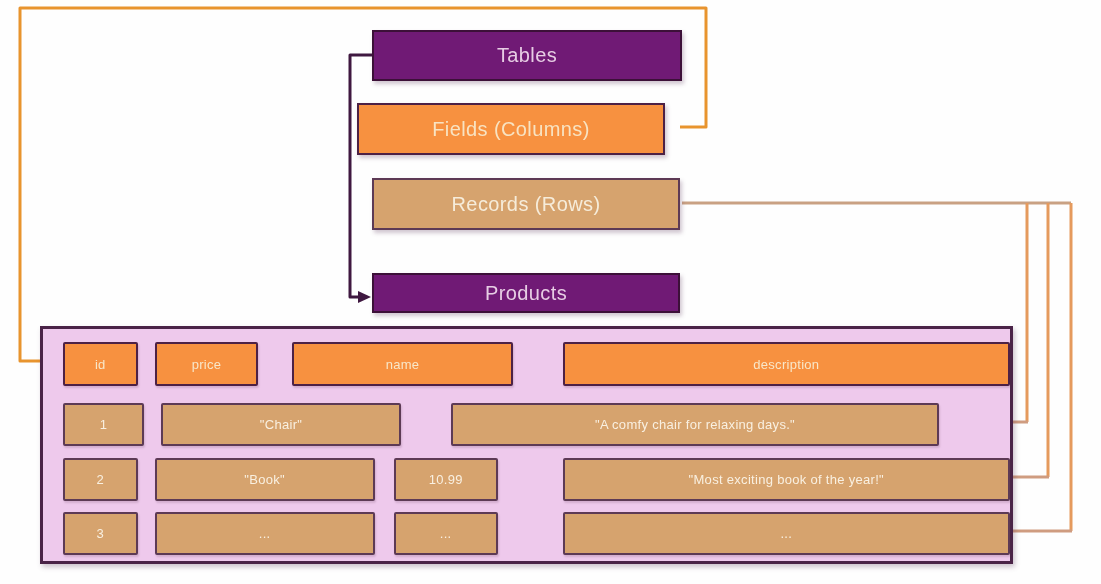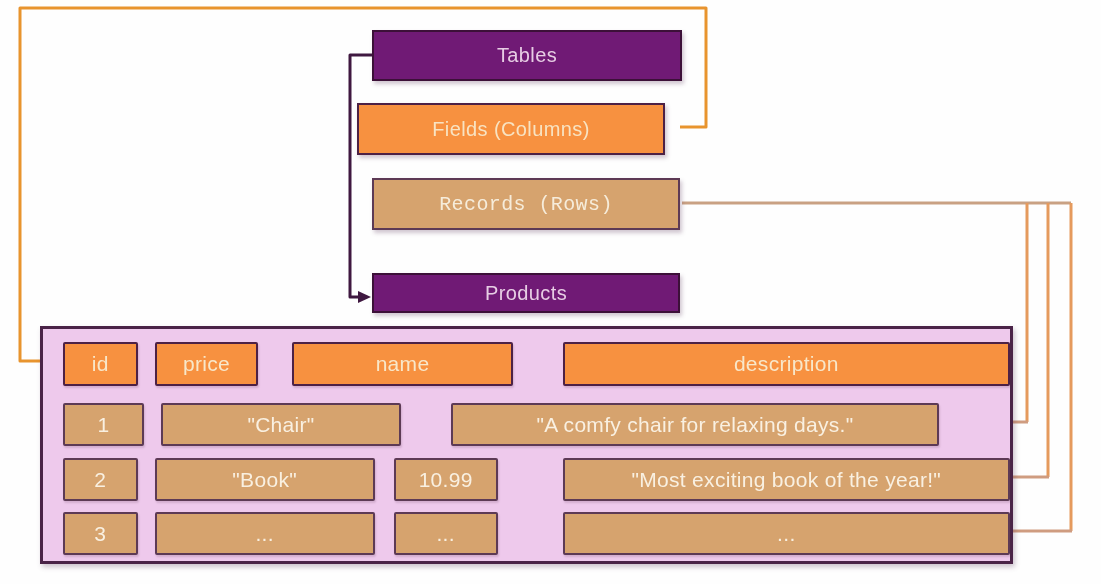--- a/index.html
+++ b/index.html
@@ -10,36 +10,36 @@
   
   .box{
     position:absolute;box-sizing:border-box;display:flex;align-items:center;justify-content:center;
     font-size:20px;letter-spacing:.4px;box-shadow:2px 3px 4px rgba(90,55,90,.28);
   }
   .box.plum{background:#701a75;border:2px solid #3c1038;color:#e7cde4;}
   .box.orange{background:#f79140;border:2px solid #4d2145;color:#f8e3c2;}
   .box.tan{background:#d6a36e;border:2px solid #5d3a55;color:#f6ecda;}
   #box-tables  {left:372px;top:30px; width:310px;height:51px;}
   #box-fields  {left:357px;top:103px;width:308px;height:52px;}
-  #box-records {left:372px;top:178px;width:308px;height:52px;font-family:Liberation Mono, monospace;}
+  #box-records {left:372px;top:178px;width:308px;height:52px;}
   #box-products{left:372px;top:273px;width:308px;height:40px;}
 
   
   .ptable{
     position:absolute;left:40px;top:326px;width:973px;height:238px;box-sizing:border-box;
     background:#eec9ec;border:3px solid #4a2347;padding:13px 0 0 20px;
     box-shadow:2px 3px 5px rgba(90,55,90,.3);
   }
   .trow{display:flex;}
   .trow.hdr {margin-bottom:17px;}
   .trow.r1  {margin-bottom:12px;}
   .trow.r2  {margin-bottom:11px;}
   .cell{
     box-sizing:border-box;display:flex;align-items:center;justify-content:center;
-    border-radius:2px;font-size:21px;letter-spacing:.3px;
+    border-radius:2px;font-size:13px;letter-spacing:.3px;
     box-shadow:1px 2px 2px rgba(90,50,80,.18);
   }
   .c1{width:81px;margin-right:17px;}
   .c2{width:240px;margin-right:19px;}
   .c3{width:113px;margin-right:34px;}
   .c4{width:488px;margin-left:31px;}
   .head{height:44px;background:#f79140;border:2px solid #4d2145;color:#f8e7c9;}
   .data{height:43px;background:#d6a36e;border:2px solid #5d3a55;color:#f9f0e1;}
 
   

